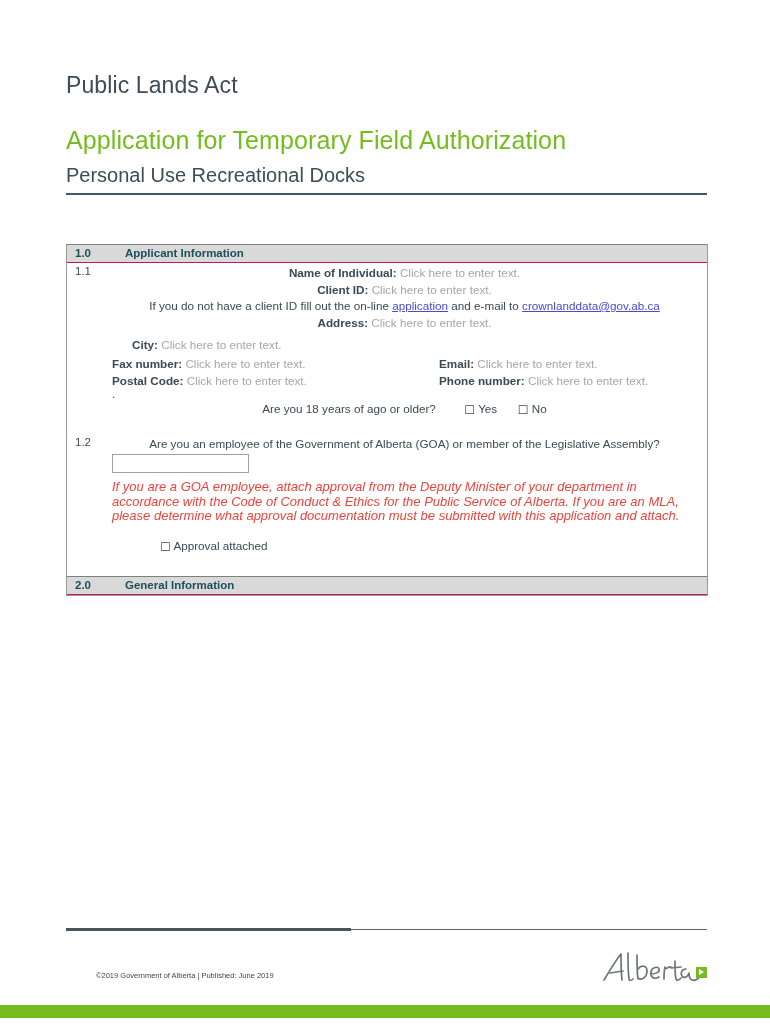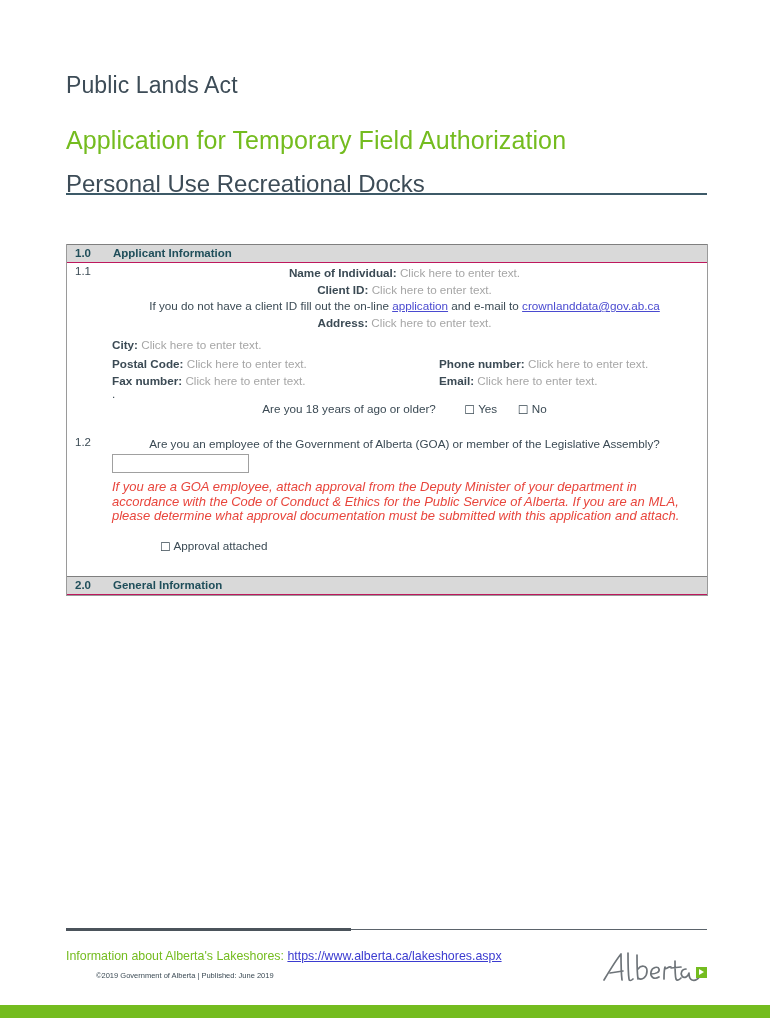--- a/index.html
+++ b/index.html
@@ -37,24 +37,24 @@
     letter-spacing: .1px;
   }
   .title-line2 {
     font-size: 25px;
     line-height: 33px;
     color: #74bc1f;
     letter-spacing: .1px;
     margin-top: 24px;
   }
   .title-line3 {
-    font-size: 24px;
+    font-size: 20px;
     line-height: 28px;
     color: #3d4c57;
-    margin-top: 13px;
+    margin-top: 4px;
   }
   .title-rule {
     position: absolute;
     left: 66px;
     top: 193px;
     width: 641px;
     height: 2px;
     background: #3d5a68;
   }
 
@@ -81,21 +81,21 @@
     padding: 0;
     position: relative;
   }
   .section-head .num {
     position: absolute;
     left: 8px;
     top: 0;
   }
   .section-head .label {
     position: absolute;
-    left: 46px;
+    left: 58px;
     top: 0;
   }
 
   .section-body {
     padding: 0;
     position: relative;
   }
 
   .row {
     position: relative;
@@ -272,45 +272,45 @@
           <span>If you do not have a client ID fill out the on-line </span><a class="flink" href="#">application</a><span> and e-mail to </span> <a class="flink" href="#">crownlanddata@gov.ab.ca</a>
         </div>
 
         <div class="fline">
           <span class="flabel">Address:</span>
           <span class="fplace">Click here to enter text.</span>
         </div>
 
         <div style="height:6px;"></div>
 
-        <div class="two-col" style="height:19px;">
+        <div class="two-col" style="height:19px;margin-left:20px;">
           <div class="col-left fline">
             <span class="flabel">City:</span>
+            <span class="fplace">Click here to enter text.</span>
+          </div>
+        </div>
+
+        <div class="two-col">
+          <div class="col-left fline">
+            <span class="flabel">Fax number:</span>
+            <span class="fplace">Click here to enter text.</span>
+          </div>
+          <div class="col-right fline">
+            <span class="flabel">Email:</span>
             <span class="fplace">Click here to enter text.</span>
           </div>
         </div>
 
         <div class="two-col">
           <div class="col-left fline">
             <span class="flabel">Postal Code:</span>
             <span class="fplace">Click here to enter text.</span>
           </div>
           <div class="col-right fline">
             <span class="flabel">Phone number:</span>
-            <span class="fplace">Click here to enter text.</span>
-          </div>
-        </div>
-
-        <div class="two-col">
-          <div class="col-left fline">
-            <span class="flabel">Fax number:</span>
-            <span class="fplace">Click here to enter text.</span>
-          </div>
-          <div class="col-right fline">
-            <span class="flabel">Email:</span>
             <span class="fplace">Click here to enter text.</span>
           </div>
         </div>
 
         <div class="dot-line">.</div>
 
         <div class="fline" style="margin-top:3px;">
           <span>Are you 18 years of ago or older?</span>
           <span style="display:inline-block;width:22px;"></span>
           <span class="chk">☐</span>
@@ -344,23 +344,20 @@
     <div class="section-head">
       <span class="num">2.0</span>
       <span class="label">General Information</span>
     </div>
 
   </div>
 
   <div class="footer-rule-thin"></div>
   <div class="footer-rule-thick"></div>
 
-  <div class="footer-link-line">
-    <span>Information about Alberta's Lakeshores: </span><a href="#">https://www.alberta.ca/lakeshores.aspx</a>
-  </div>
 
   <div class="footer-copy">©2019 Government of Alberta  |  Published: June 2019</div>
 
   <div class="alberta-logo">
     <svg viewBox="0 0 108 38" width="108" height="38" xmlns="http://www.w3.org/2000/svg">
       <g fill="none" stroke="#6e7479" stroke-width="1.7" stroke-linecap="round" stroke-linejoin="round">
 
         <path d="M4 30 C10 20, 16 10, 21 4 C21 12, 21 22, 22 30"></path>
         <path d="M10 23 L23 21"></path>
 

